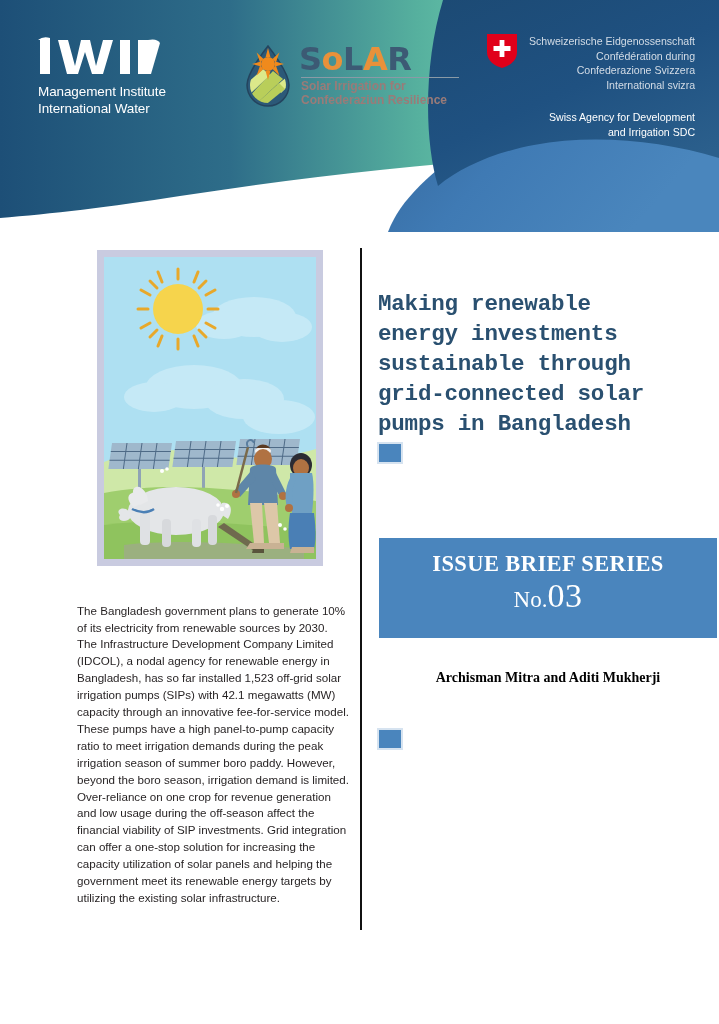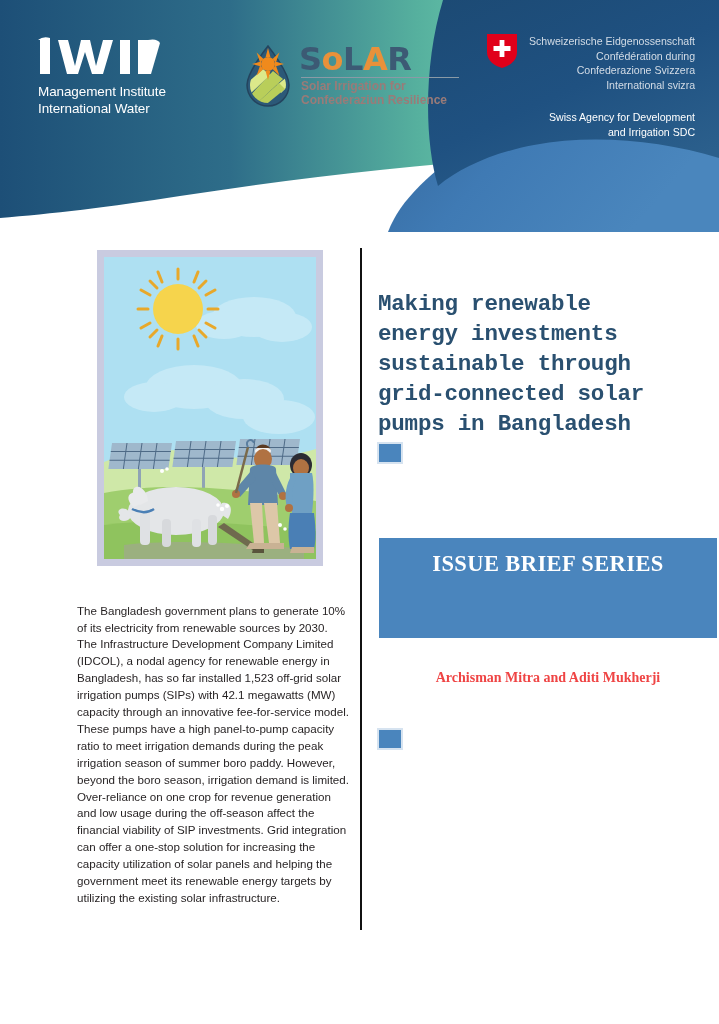--- a/index.html
+++ b/index.html
@@ -193,21 +193,21 @@
 
   .authors {
     position: absolute;
     left: 379px;
     top: 670px;
     width: 338px;
     text-align: center;
     font-family: "Liberation Serif", serif;
     font-weight: 700;
     font-size: 14px;
-    color: #ef4444;
+    color: #000000;
   }
 </style>
 </head>
 <body>
 
 <div class="banner">
   <svg width="719" height="232" viewBox="0 0 719 232" xmlns="http://www.w3.org/2000/svg">
     <defs>
       <linearGradient id="tealgreen" x1="0" y1="0" x2="1" y2="0">
         <stop offset="0%" stop-color="#1d4f77"></stop>
@@ -458,15 +458,18 @@
 
 <div class="divider"></div>
 
 <h1 class="title">Making renewable energy investments sustainable through grid-connected solar pumps in Bangladesh</h1>
 
 <div class="accent-sq one"></div>
 <div class="accent-sq two"></div>
 
 <div class="issue-box">
   <div class="issue-series">ISSUE BRIEF SERIES</div>
+  <div class="issue-no">
+    <span class="lbl">No.</span><span class="num">03</span>
+  </div>
 </div>
 
 <div class="authors">Archisman Mitra and Aditi Mukherji</div>
 
 </body></html>

